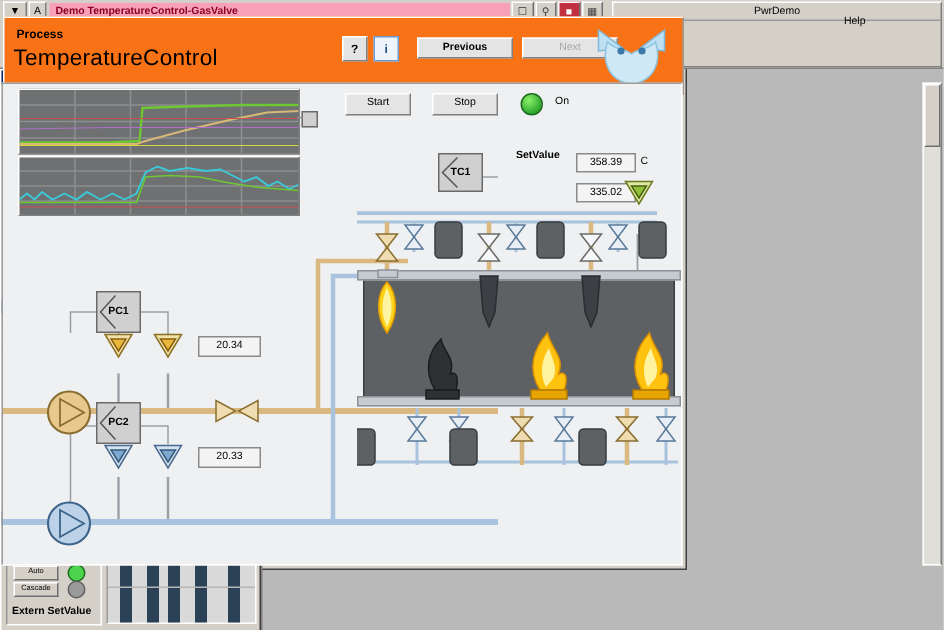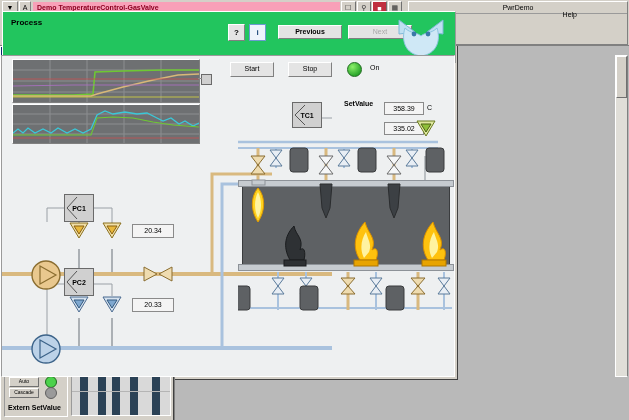--- a/index.html
+++ b/index.html
@@ -76,21 +76,21 @@
 
   
   #win3{left:0;top:340px;width:172px;height:80px;}
   .bar{position:absolute;background:#2b4256;}
   .barchart{position:absolute;background:#d9d9d9;border:1px solid #9a9a9a;border-right-color:#fff;border-bottom-color:#fff;}
 
   
   #mainwin{left:173px;top:42px;width:456px;height:378px;background:#d4d0c8;border:1px solid #fff;border-right-color:#404040;border-bottom-color:#404040;}
   .mw-tb{height:9px;display:flex;justify-content:flex-end;align-items:center;padding:0 2px;background:#cfcbc4;}
   .mw-help{position:absolute;right:52px;top:11px;font-size:7px;color:#000;}
-  .mw-head{position:relative;height:50px;background:#22c55e;border:1px solid #fff;border-right-color:#9a9a9a;border-bottom-color:#9a9a9a;margin:1px;}
+  .mw-head{position:relative;height:50px;background:#f97316;border:1px solid #fff;border-right-color:#9a9a9a;border-bottom-color:#9a9a9a;margin:1px;}
   .proc-sub{position:absolute;left:8px;top:6px;font-size:8px;font-weight:bold;color:#000;}
   .proc-title{position:absolute;left:6px;top:18px;font-size:15px;color:#000;letter-spacing:0.2px;}
   .hbtn{position:absolute;background:#e4e4e4;border:1px solid #fff;border-right-color:#808080;border-bottom-color:#808080;
     font-size:8px;text-align:center;color:#000;}
   .hbtn.sq{width:15px;height:15px;line-height:15px;font-weight:bold;}
   .hbtn.blue{border-color:#6b9ad0;background:#eef4fb;color:#204a7a;}
   .hbtn.wide{width:62px;height:12px;line-height:11px;font-size:7px;font-weight:bold;}
   .hbtn.wide.dis{color:#a8a8a8;font-weight:normal;}
   .owl{position:absolute;right:8px;top:4px;width:52px;height:42px;}
 
@@ -343,20 +343,21 @@
   <div id="mainwin">
     <div class="mw-tb">
       <div class="tb-b">_</div>
       <div class="tb-b">□</div>
       <div class="tb-b">×</div>
     </div>
     <div class="mw-help">Help</div>
 
     <div class="mw-head">
       <div class="proc-sub">Process</div>
+      <div class="proc-title">TemperatureControl</div>
       <div class="hbtn sq" style="left:225px;top:12px;">?</div>
       <div class="hbtn sq blue" style="left:246px;top:12px;">i</div>
       <div class="hbtn wide" style="left:275px;top:13px;">Previous</div>
       <div class="hbtn wide dis" style="left:345px;top:13px;">Next</div>
       <svg class="owl" viewBox="0 0 52 42">
         <path d="M4 4 L20 16 L4 18 Z" fill="#bfe0f2" stroke="#7fb8d8"></path>
         <path d="M48 4 L32 16 L48 18 Z" fill="#bfe0f2" stroke="#7fb8d8"></path>
         <path d="M10 12 C6 24 10 38 26 40 C42 38 46 24 42 12 C36 18 30 16 26 20 C22 16 16 18 10 12 Z" fill="#cfe8f6" stroke="#8cc4e0"></path>
         <circle cx="19" cy="18" r="2.4" fill="#3b79a8"></circle>
         <circle cx="33" cy="18" r="2.4" fill="#3b79a8"></circle>

